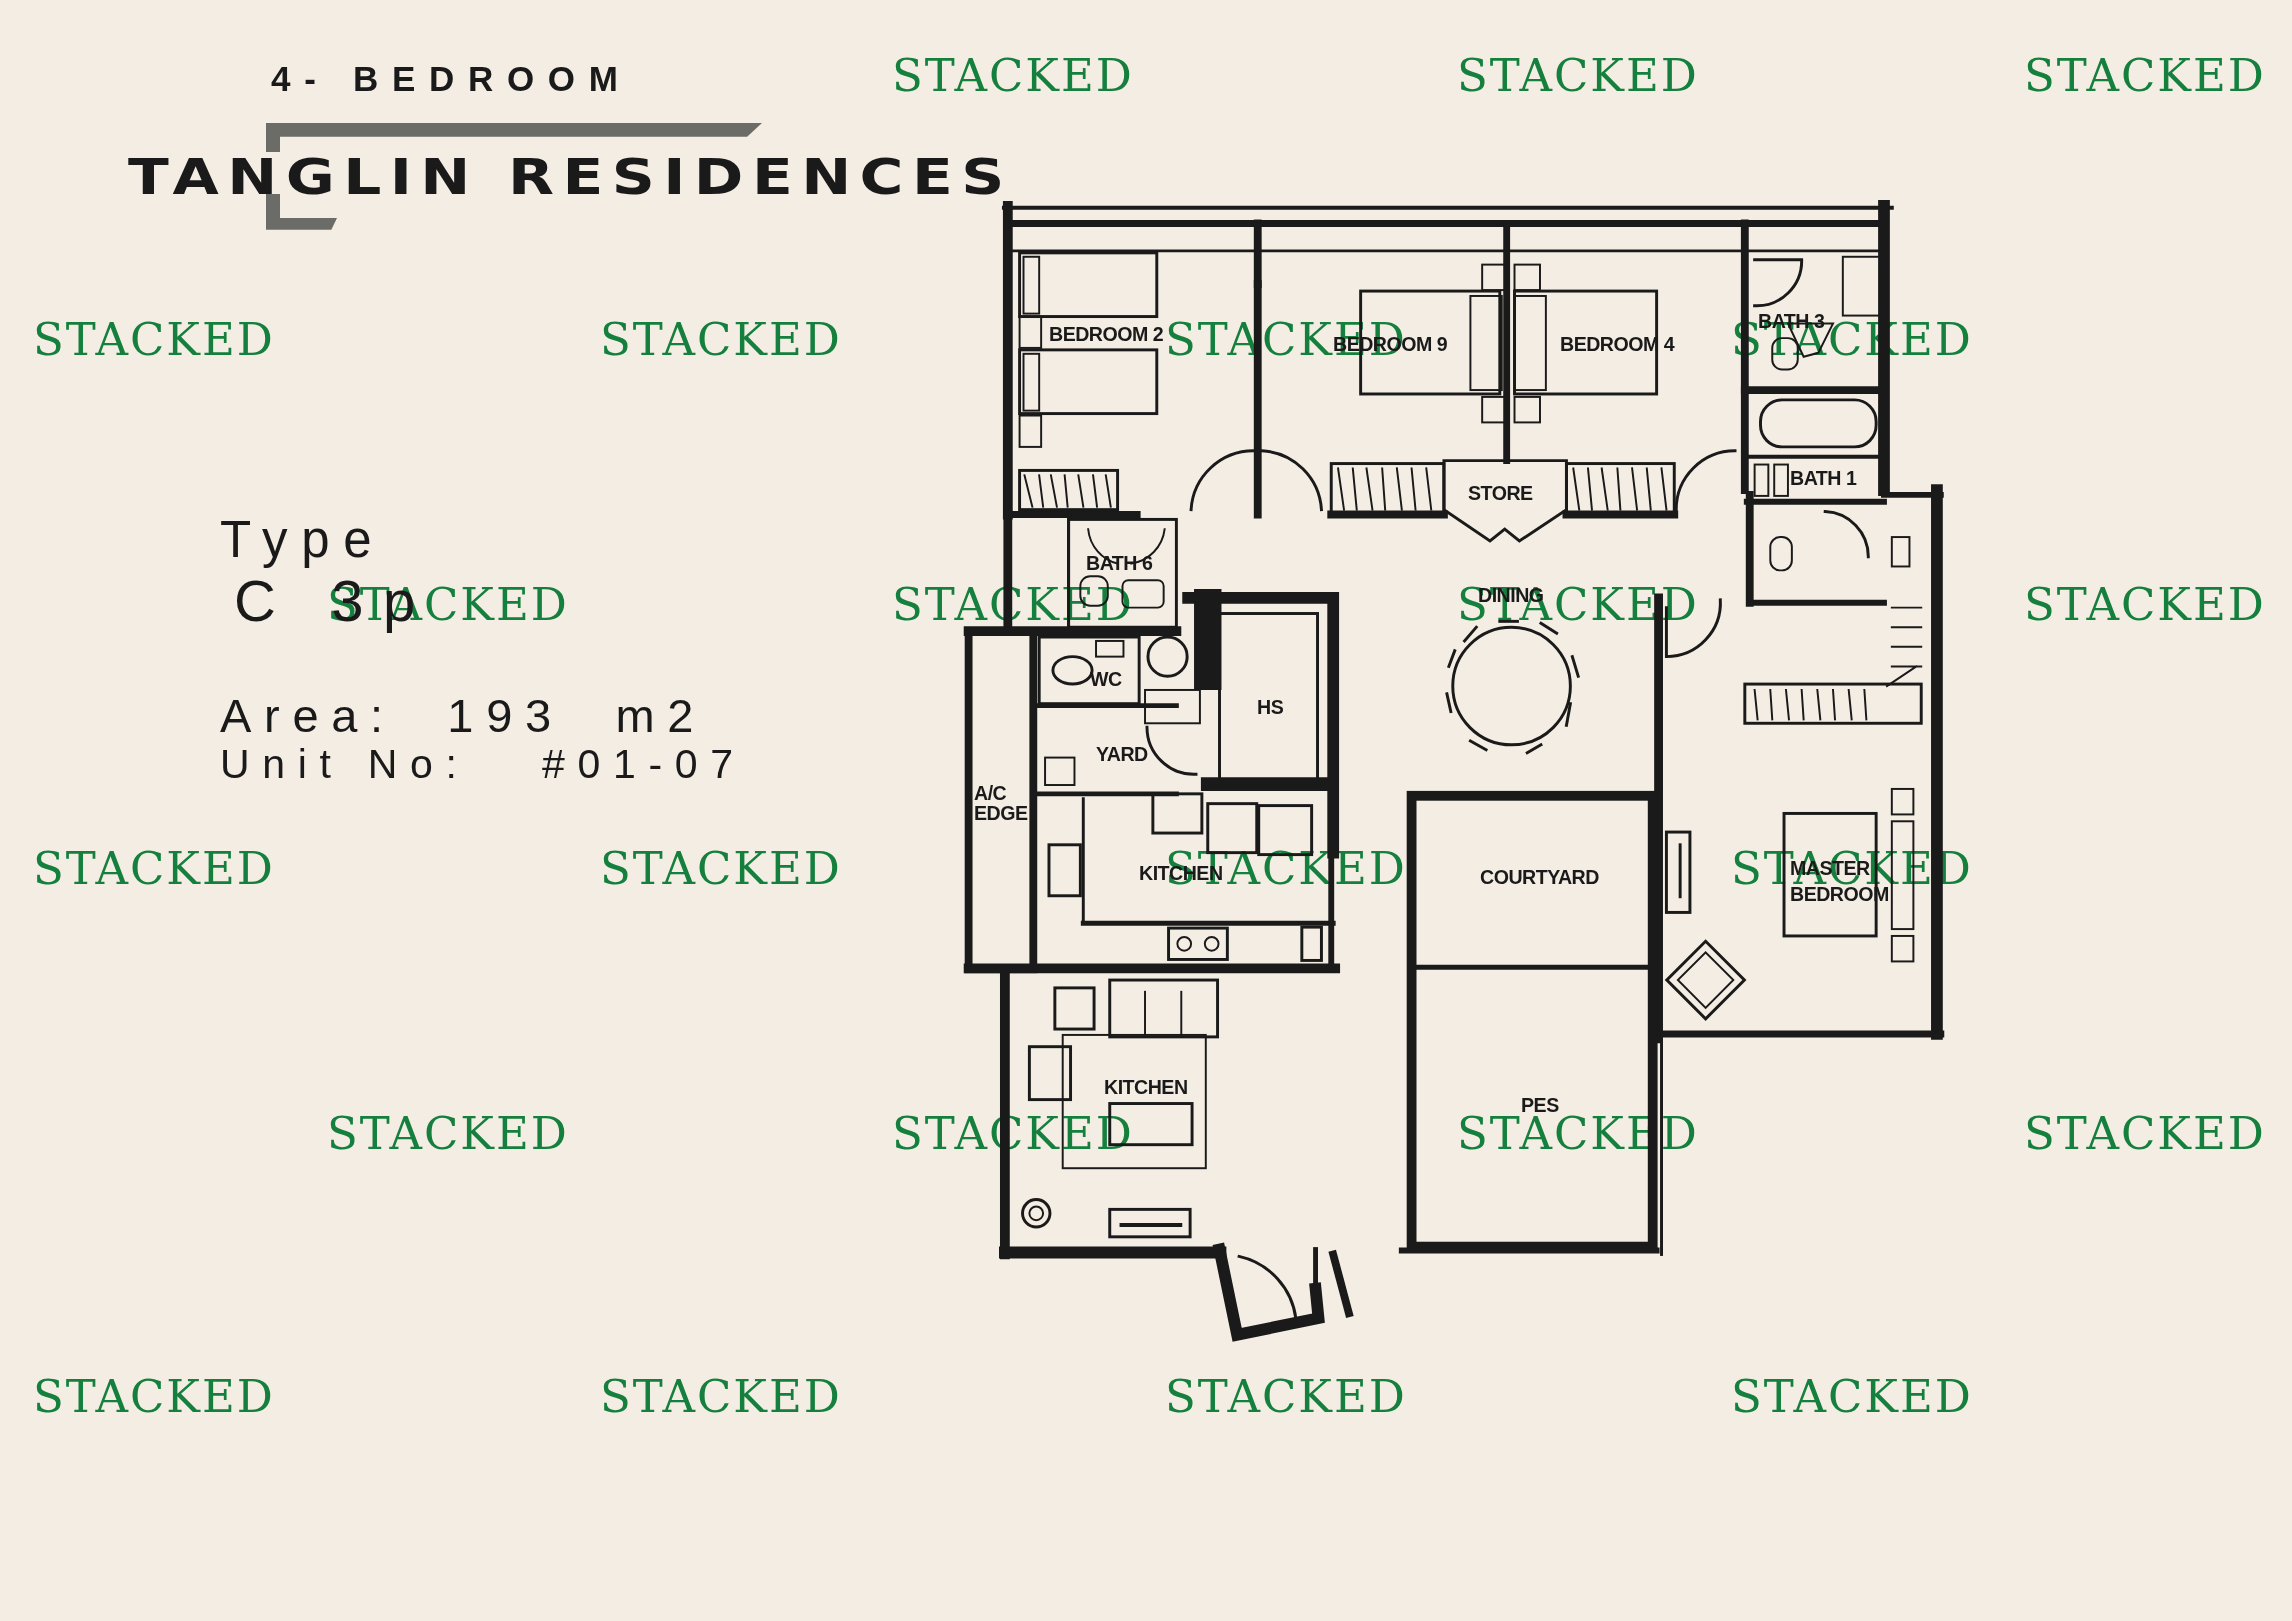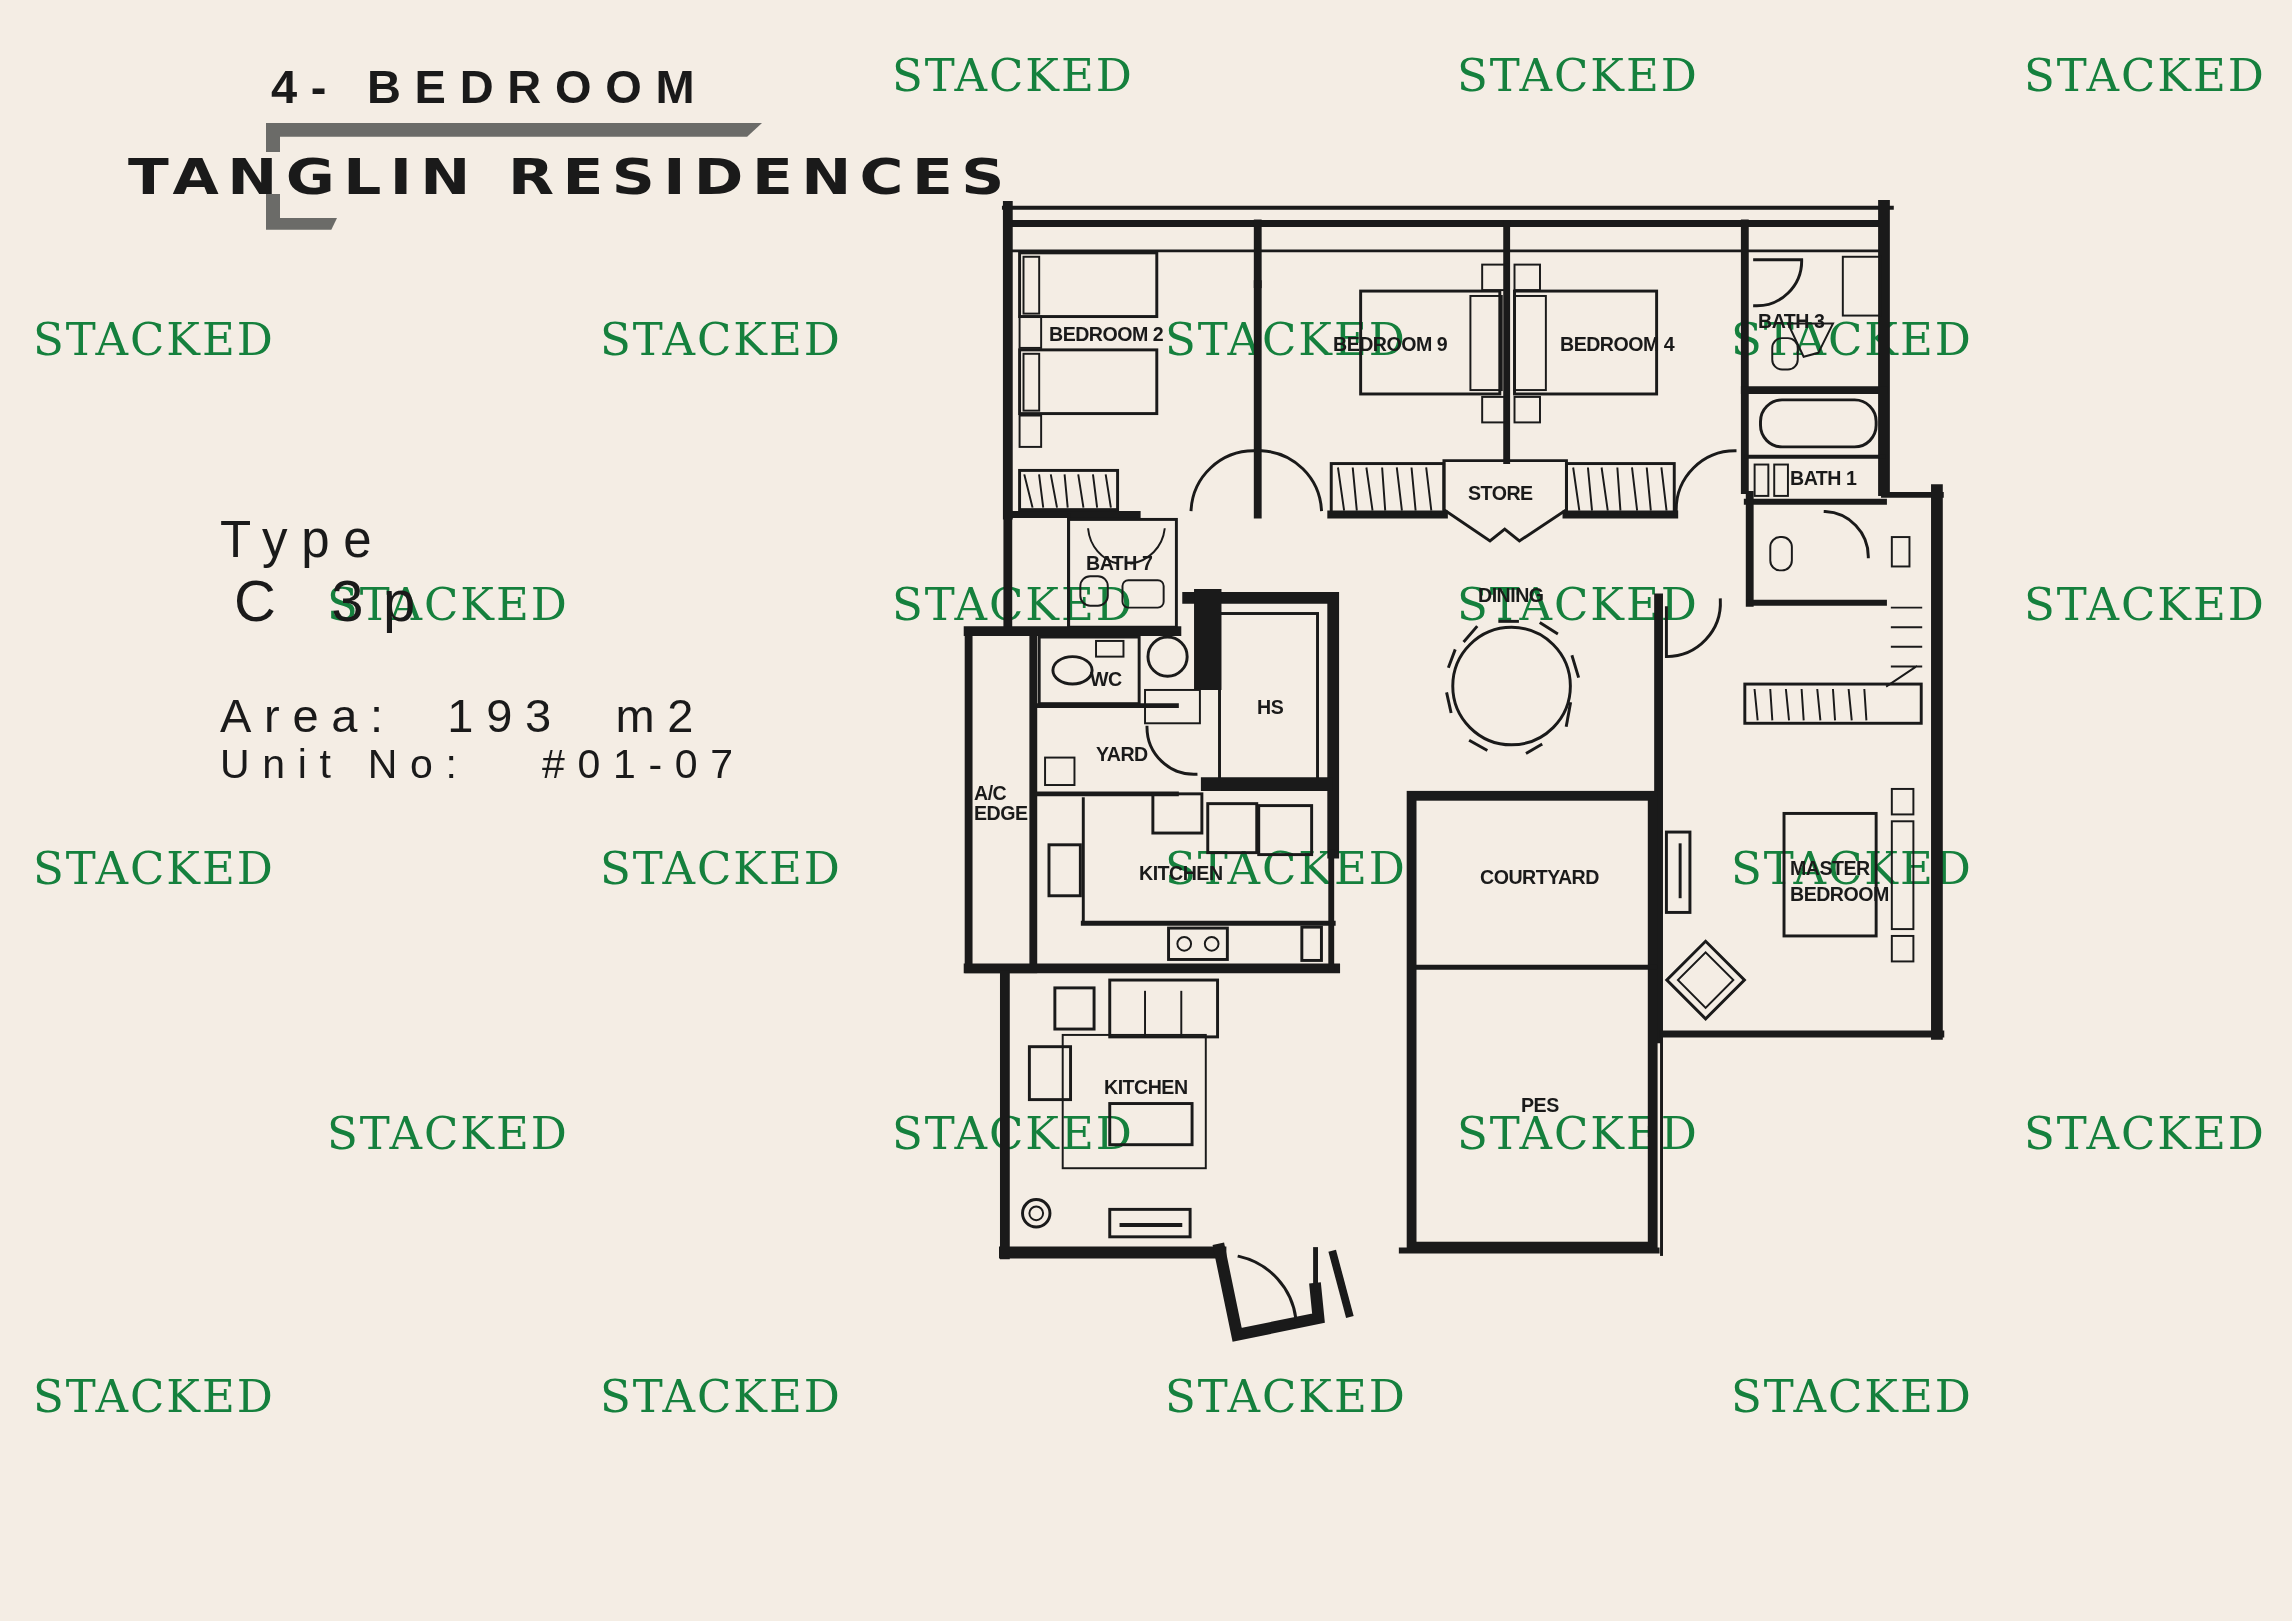--- a/index.html
+++ b/index.html
@@ -14,21 +14,21 @@
     font-family: "DejaVu Serif", "Liberation Serif", serif;
     font-size: 45px; letter-spacing: 2px;
     color: #15803d;
     white-space: nowrap;
     z-index: 1;
     pointer-events: none;
   }
   .title-small {
     position: absolute; left: 271px; top: 59px;
     font-family: "Liberation Sans", sans-serif; font-weight: bold;
-    font-size: 47px; letter-spacing: 13.7px; z-index: 3;
+    font-size: 35px; letter-spacing: 13.7px; z-index: 3;
   }
   .title-bracket-top {
     position: absolute; left: 266px; top: 123px; width: 496px; height: 13.7px;
     background: #6b6b68; z-index: 2;
     clip-path: polygon(0 0, 100% 0, 97% 100%, 0 100%);
   }
   .title-bracket-left1 { position:absolute; left:266px; top:123px; width:13.7px; height:29px; background:#6b6b68; z-index:2; }
   .title-bracket-left2 { position:absolute; left:266px; top:194px; width:13.7px; height:35px; background:#6b6b68; z-index:2; }
   .title-bracket-bottom {
     position: absolute; left: 266px; top: 218px; width: 71px; height: 11.8px;
@@ -271,21 +271,21 @@
     <line x1="1695" y1="1056" x2="1695" y2="1280" stroke-width="3"></line>
   </g>
 </svg>
 
 <div class="room-label" style="left:1049px;top:325px">BEDROOM 2</div>
 <div class="room-label" style="left:1333px;top:335px">BEDROOM 9</div>
 <div class="room-label" style="left:1560px;top:335px">BEDROOM 4</div>
 <div class="room-label" style="left:1758px;top:312px">BATH 3</div>
 <div class="room-label" style="left:1468px;top:484px">STORE</div>
 <div class="room-label" style="left:1790px;top:469px">BATH 1</div>
-<div class="room-label" style="left:1086px;top:554px">BATH 7</div>
+<div class="room-label" style="left:1086px;top:554px">BATH 6</div>
 <div class="room-label" style="left:1478px;top:586px">DINING</div>
 <div class="room-label" style="left:1090px;top:670px">WC</div>
 <div class="room-label" style="left:1257px;top:698px">HS</div>
 <div class="room-label" style="left:1096px;top:745px">YARD</div>
 <div class="room-label" style="left:974px;top:784px;white-space:pre">A/C
 EDGE</div>
 <div class="room-label" style="left:1139px;top:864px">KITCHEN</div>
 <div class="room-label" style="left:1480px;top:868px">COURTYARD</div>
 <div class="room-label" style="left:1790px;top:855px;white-space:pre;line-height:26px">MASTER
 BEDROOM</div>

